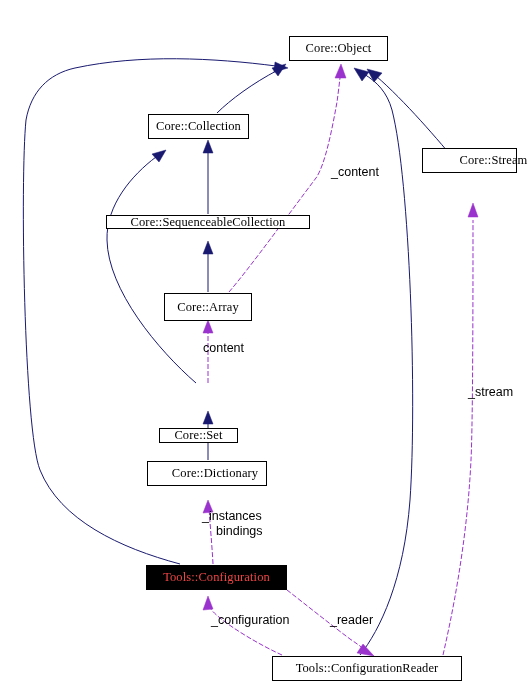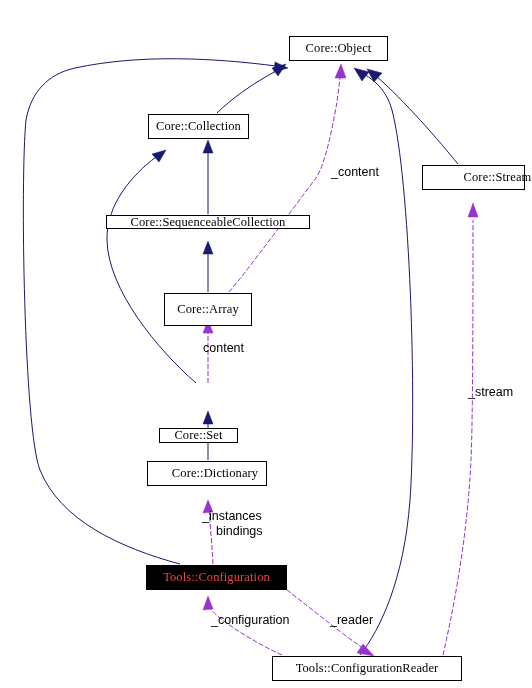--- a/index.html
+++ b/index.html
@@ -153,25 +153,25 @@
       <path class="edge-line-dashed" d="M443,655 C451,620 467,545 471,460 C473,420 473,280 473,220"></path>
       <polygon class="arrow-dashed" points="473,203 468,217 478,217"></polygon>
     </g>
 
   </svg>
 
   <div class="node-box" style="left:289px; top:36px; width:99px; height:25px;">Core::Object</div>
 
   <div class="node-box" style="left:148px; top:114px; width:101px; height:25px;">Core::Collection</div>
 
-  <div class="node-box" style="left:422px; top:165px; width:103px; height:25px;padding-left:48px;">Core::Stream</div>
+  <div class="node-box" style="left:422px; top:148px; width:95px; height:25px;padding-left:48px;">Core::Stream</div>
 
   <div class="node-box" style="left:106px; top:215px; width:204px; height:14px;">Core::SequenceableCollection</div>
 
-  <div class="node-box" style="left:164px; top:293px; width:88px; height:33px;">Core::Array</div>
+  <div class="node-box" style="left:164px; top:293px; width:88px; height:28px;">Core::Array</div>
 
   <div class="node-box" style="left:159px; top:384px; width:79px; height:15px;margin-top:44px;">Core::Set</div>
 
   <div class="node-box" style="left:147px; top:461px; width:120px; height:25px;padding-left:16px;">Core::Dictionary</div>
 
   <div class="node-box highlight" style="left:146px; top:565px; width:141px; height:25px;">Tools::Configuration</div>
 
   <div class="node-box" style="left:272px; top:656px; width:190px; height:25px;">Tools::ConfigurationReader</div>
 
   <div class="edge-label" style="left:331px; top:165px;">_content</div>

